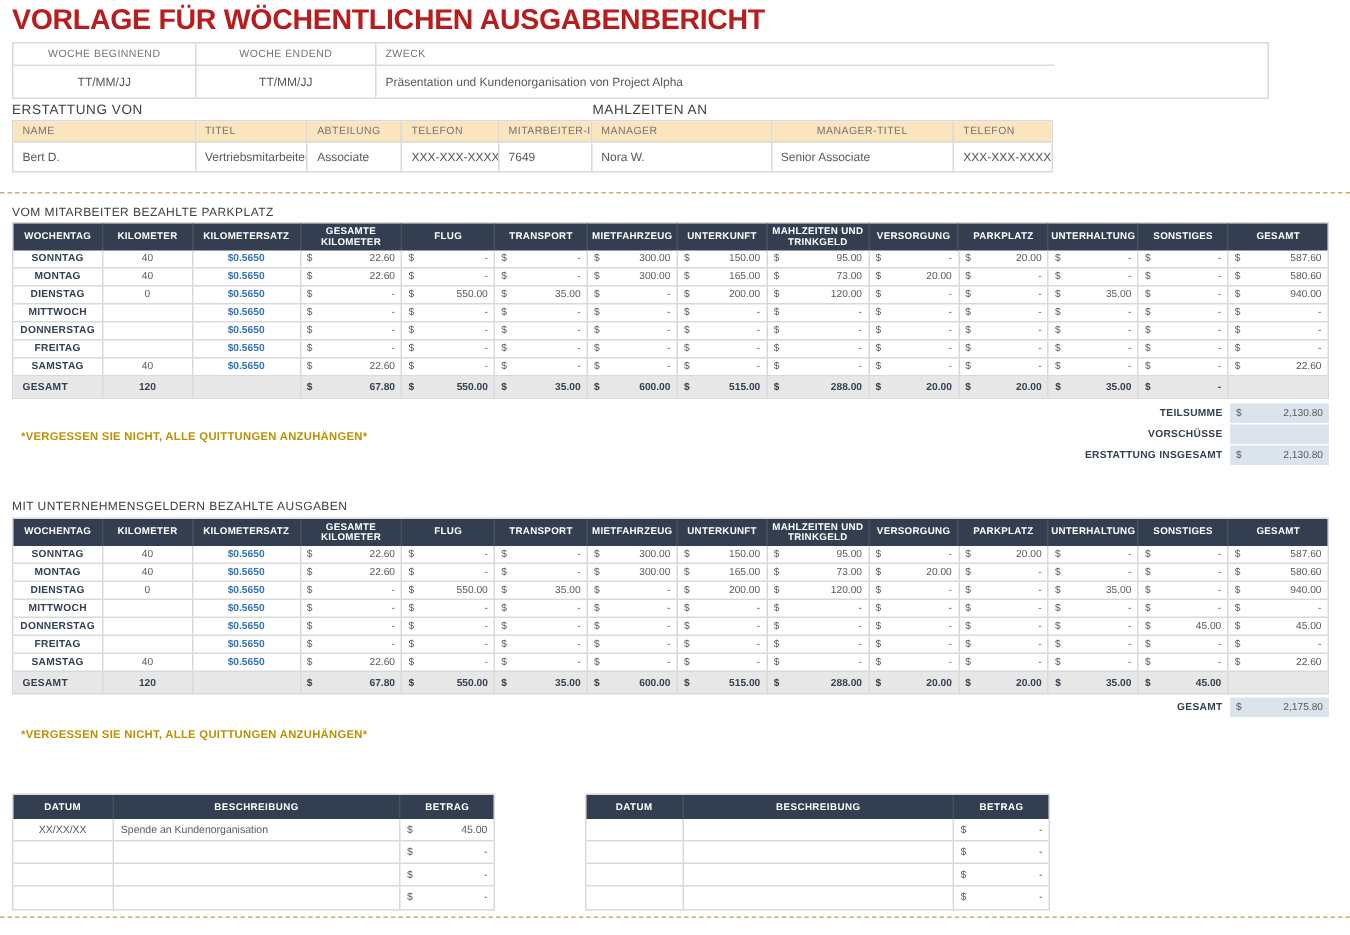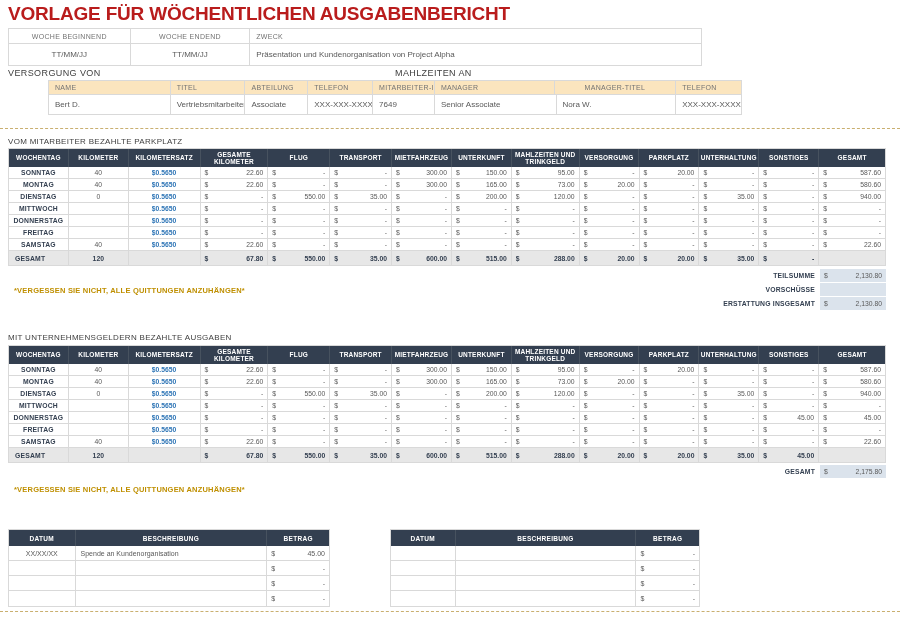--- a/index.html
+++ b/index.html
@@ -14,28 +14,28 @@
   .tbl { position:absolute; border:1px solid #D9D9D9; background:#fff; }
   .trow { display:flex; }
   .tc { border-right:1px solid #D9D9D9; border-bottom:1px solid #D9D9D9; overflow:hidden; white-space:nowrap; display:flex; align-items:center; }
   .trow .tc:last-child { border-right:none; }
   .tbl .trow:last-child .tc { border-bottom:none; }
   .thead .tc { font-size:7px; color:#737373; letter-spacing:0.3px; }
   .tval .tc { font-size:8px; color:#595959; }
   .ctr { justify-content:center; }
   .lft { justify-content:flex-start; padding-left:6px; }
 
-  .week { left:8px; top:28px; width:694px; }
+  .week { left:8px; top:28px; width:838px; }
   .week .thead .tc { height:15px; }
   .week .tval .tc { height:21px; }
   .w-begin { width:122px; } .w-end { width:120px; } .w-zweck { width:452px; }
 
   .sec-label { position:absolute; font-size:9px; color:#404040; letter-spacing:0.4px; }
 
-  .person { left:8px; top:80px; width:694px;margin-left:40px; }
+  .person { left:8px; top:80px; width:694px; }
   .person .thead .tc { height:14px; background:#FBE5BE; }
   .person .tval .tc { height:19px; }
   .p0{width:122px}.p1{width:75px}.p2{width:63px}.p3{width:65px}.p4{width:62px}.p5{width:120px}.p6{width:122px}.p7{width:65px}
 
   .divider { position:absolute; left:0; width:900px; border-top:1px dashed #C9AF70; }
 
   .xsec-title { position:absolute; left:8px; font-size:8px; color:#404040; letter-spacing:0.3px; }
 
   
   .xtable { position:absolute; left:8px; width:878px; border:1px solid #D9D9D9; background:#fff; }
@@ -115,42 +115,42 @@
       <div class="tc w-end ctr">WOCHE ENDEND</div>
       <div class="tc w-zweck lft">ZWECK</div>
     </div>
     <div class="trow tval">
       <div class="tc w-begin ctr">TT/MM/JJ</div>
       <div class="tc w-end ctr">TT/MM/JJ</div>
       <div class="tc w-zweck lft">Präsentation und Kundenorganisation von Project Alpha</div>
     </div>
   </div>
 
-  <div class="sec-label" style="left:8px; top:68px;">VERSORGUNG VON</div>
+  <div class="sec-label" style="left:8px; top:68px;">ERSTATTUNG VON</div>
   <div class="sec-label" style="left:395px; top:68px;">MAHLZEITEN AN</div>
 
   <div class="tbl person">
     <div class="trow thead">
       <div class="tc p0 lft">NAME</div>
       <div class="tc p1 lft">TITEL</div>
       <div class="tc p2 lft">ABTEILUNG</div>
       <div class="tc p3 lft">TELEFON</div>
       <div class="tc p4 lft">MITARBEITER-ID</div>
       <div class="tc p5 lft">MANAGER</div>
       <div class="tc p6 ctr">MANAGER-TITEL</div>
       <div class="tc p7 lft">TELEFON</div>
     </div>
     <div class="trow tval">
       <div class="tc p0 lft">Bert D.</div>
       <div class="tc p1 lft">Vertriebsmitarbeiter</div>
       <div class="tc p2 lft">Associate</div>
       <div class="tc p3 lft">XXX-XXX-XXXX</div>
       <div class="tc p4 lft">7649</div>
+      <div class="tc p5 lft">Nora W.</div>
       <div class="tc p6 lft">Senior Associate</div>
-      <div class="tc p5 lft">Nora W.</div>
       <div class="tc p7 lft">XXX-XXX-XXXX</div>
     </div>
   </div>
 
   <div class="divider" style="top:128px;"></div>
 
   <div class="xsec-title" style="top:137px;">VOM MITARBEITER BEZAHLTE PARKPLATZ</div>
 
   <div class="xtable" style="top:148px;">
     <div class="xrow xhead">

